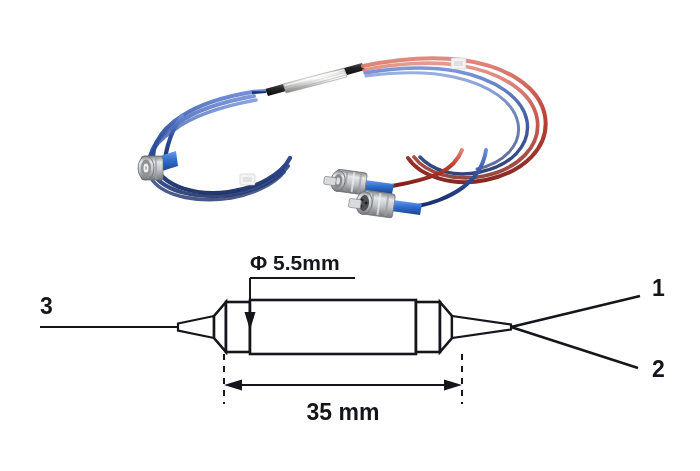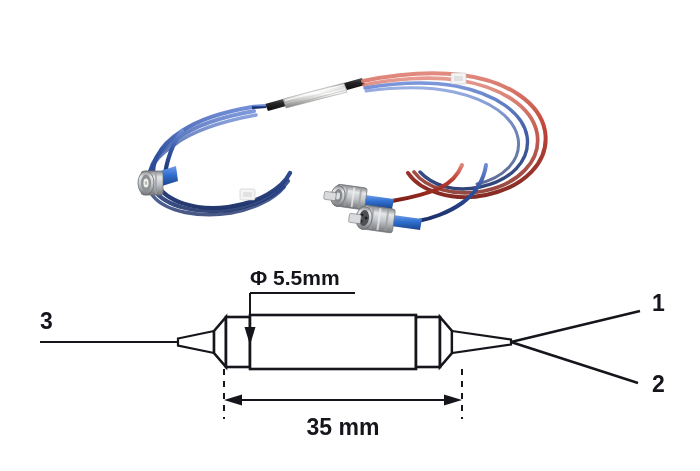--- a/index.html
+++ b/index.html
@@ -9,21 +9,20 @@
   }
   body {
     font-family: "Liberation Sans", sans-serif;
   }
   #page {
     position: relative;
     width: 700px;
     height: 448px;
     background: #84cc16;
     overflow: hidden;
-    margin-top: 15px;
   }
   #photo-panel {
     position: absolute;
     left: 0;
     top: 0;
     width: 700px;
     height: 238px;
   }
   #diagram-panel {
     position: absolute;

